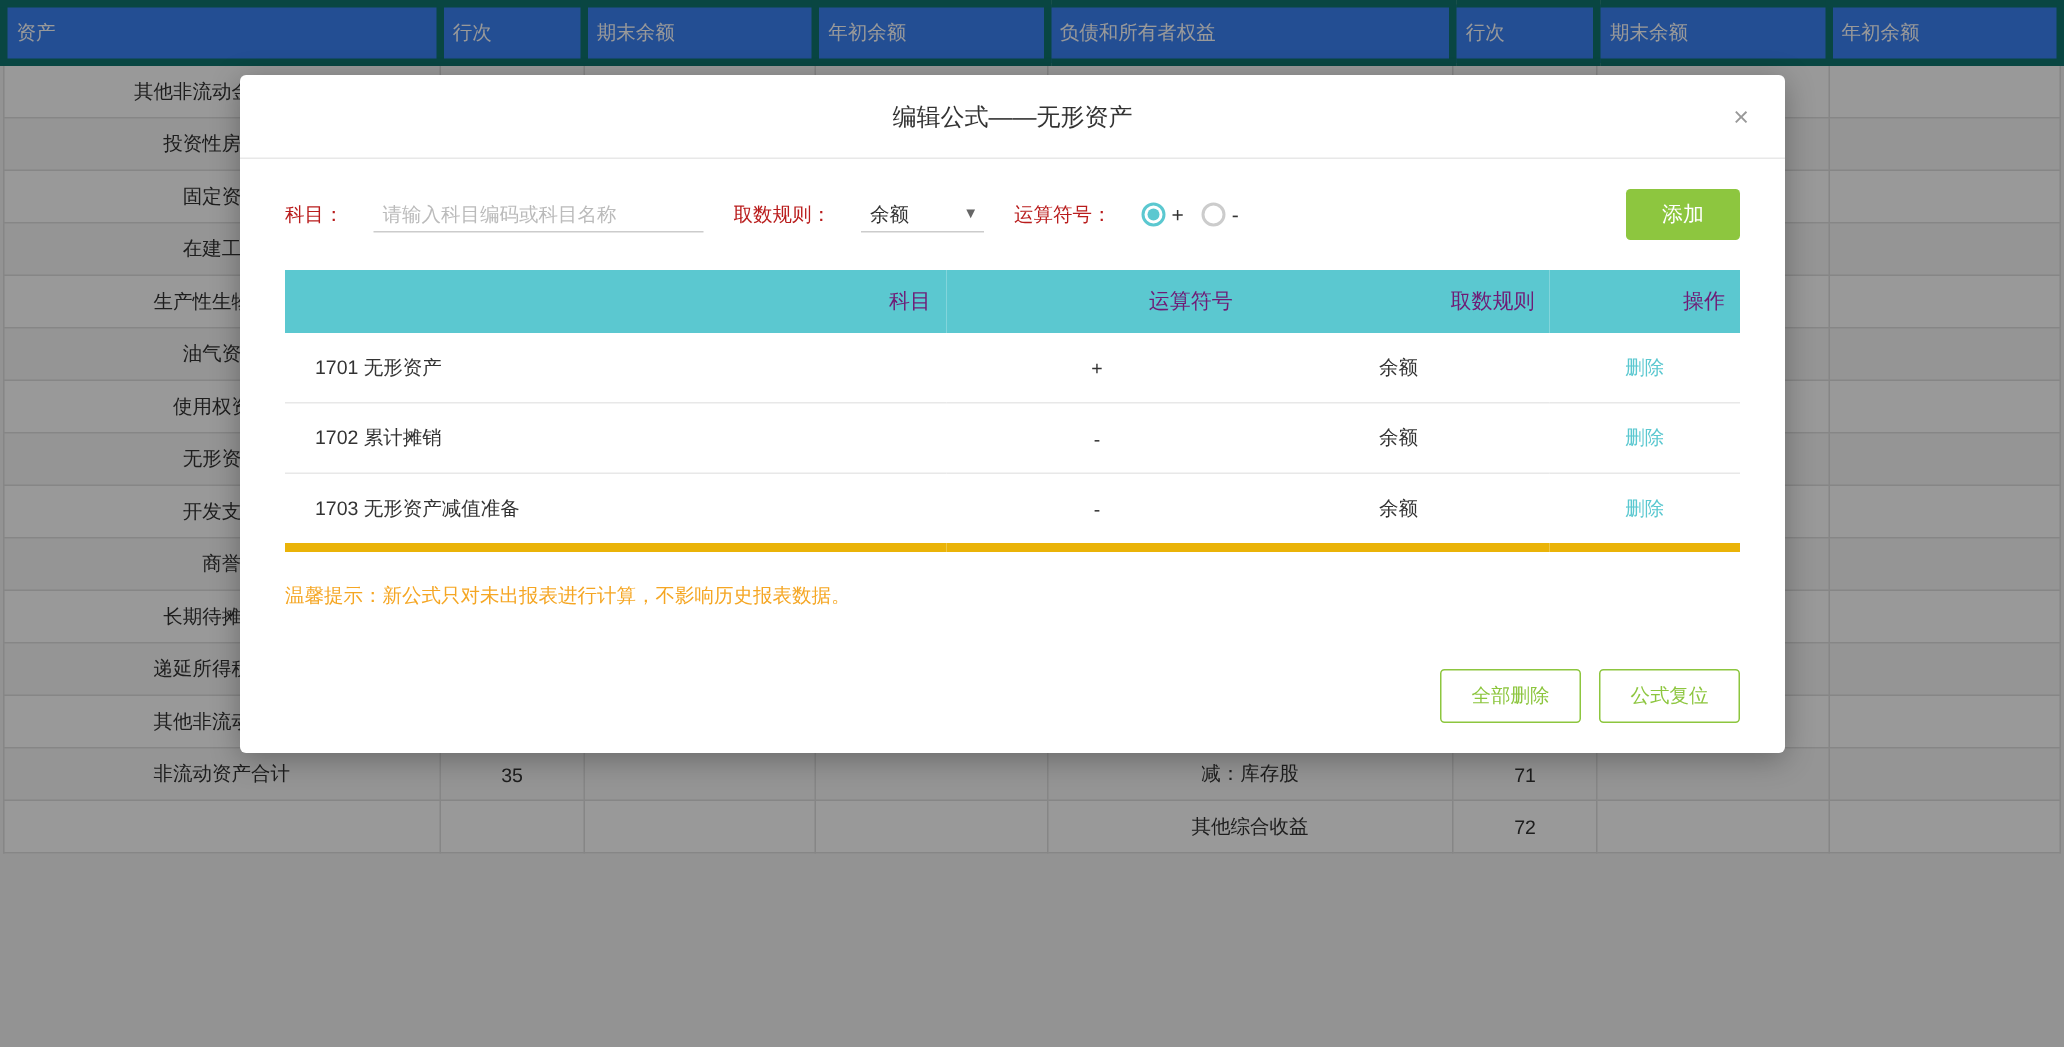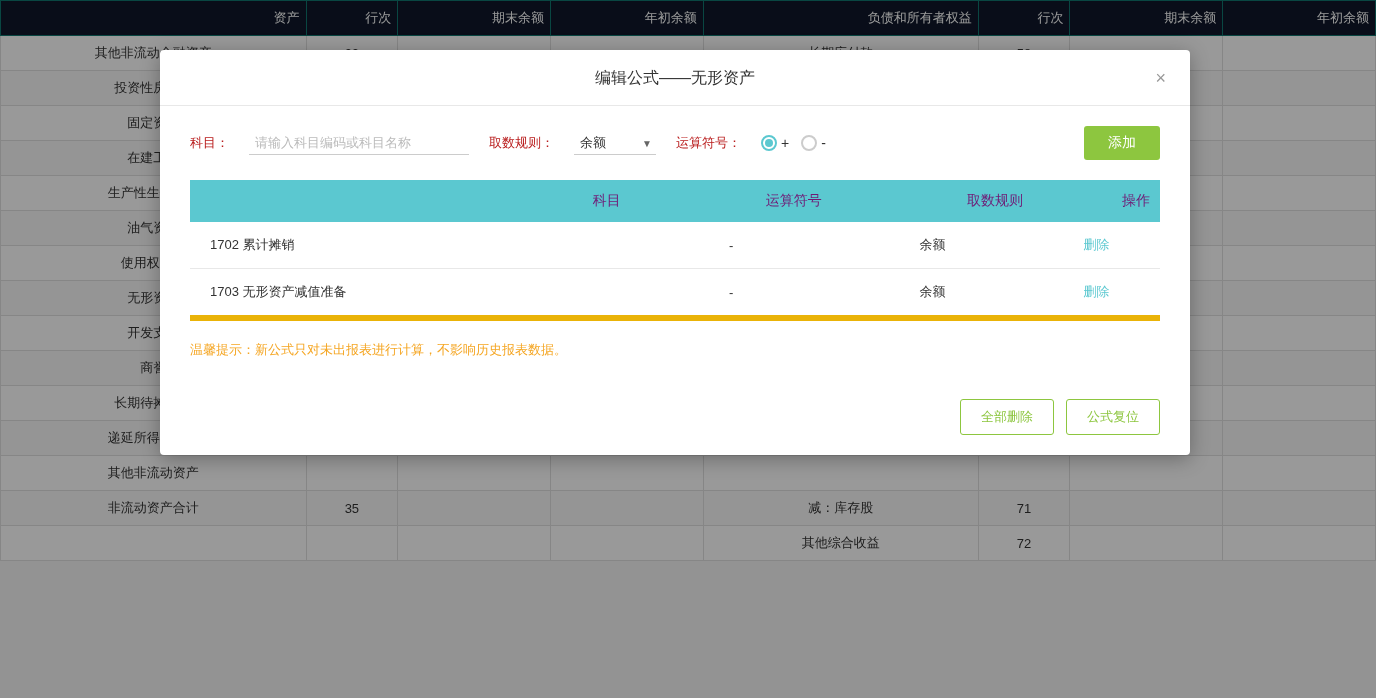--- a/index.html
+++ b/index.html
@@ -22,25 +22,25 @@
     }
 
     .bg-table {
       width: 100%;
       border-collapse: collapse;
       font-size: 13px;
       color: #333;
     }
 
     .bg-table th {
-      background: #0f172a;
+      background: #3b82f6;
       color: #fff;
       padding: 8px 6px;
-      text-align: right;
-      border: 1px solid #0f766e;
+      text-align: left;
+      border: 5px solid #0f766e;
       font-weight: normal;
     }
 
     .bg-table td {
       padding: 8px 6px;
       text-align: center;
       border: 1px solid #e0e0e0;
       background: #fff;
       color: #333;
     }
@@ -505,20 +505,26 @@
     <table class="data-table">
       <thead>
         <tr>
           <th>科目</th>
           <th>运算符号</th>
           <th>取数规则</th>
           <th>操作</th>
         </tr>
       </thead>
       <tbody id="formula-tbody">
+      <tr>
+            <td>1701 无形资产</td>
+            <td>+</td>
+            <td>余额</td>
+            <td><a href="#" class="delete-link">删除</a></td>
+          </tr>
           <tr>
             <td>1702 累计摊销</td>
             <td>-</td>
             <td>余额</td>
             <td><a href="#" class="delete-link">删除</a></td>
           </tr>
           <tr>
             <td>1703 无形资产减值准备</td>
             <td>-</td>
             <td>余额</td>

